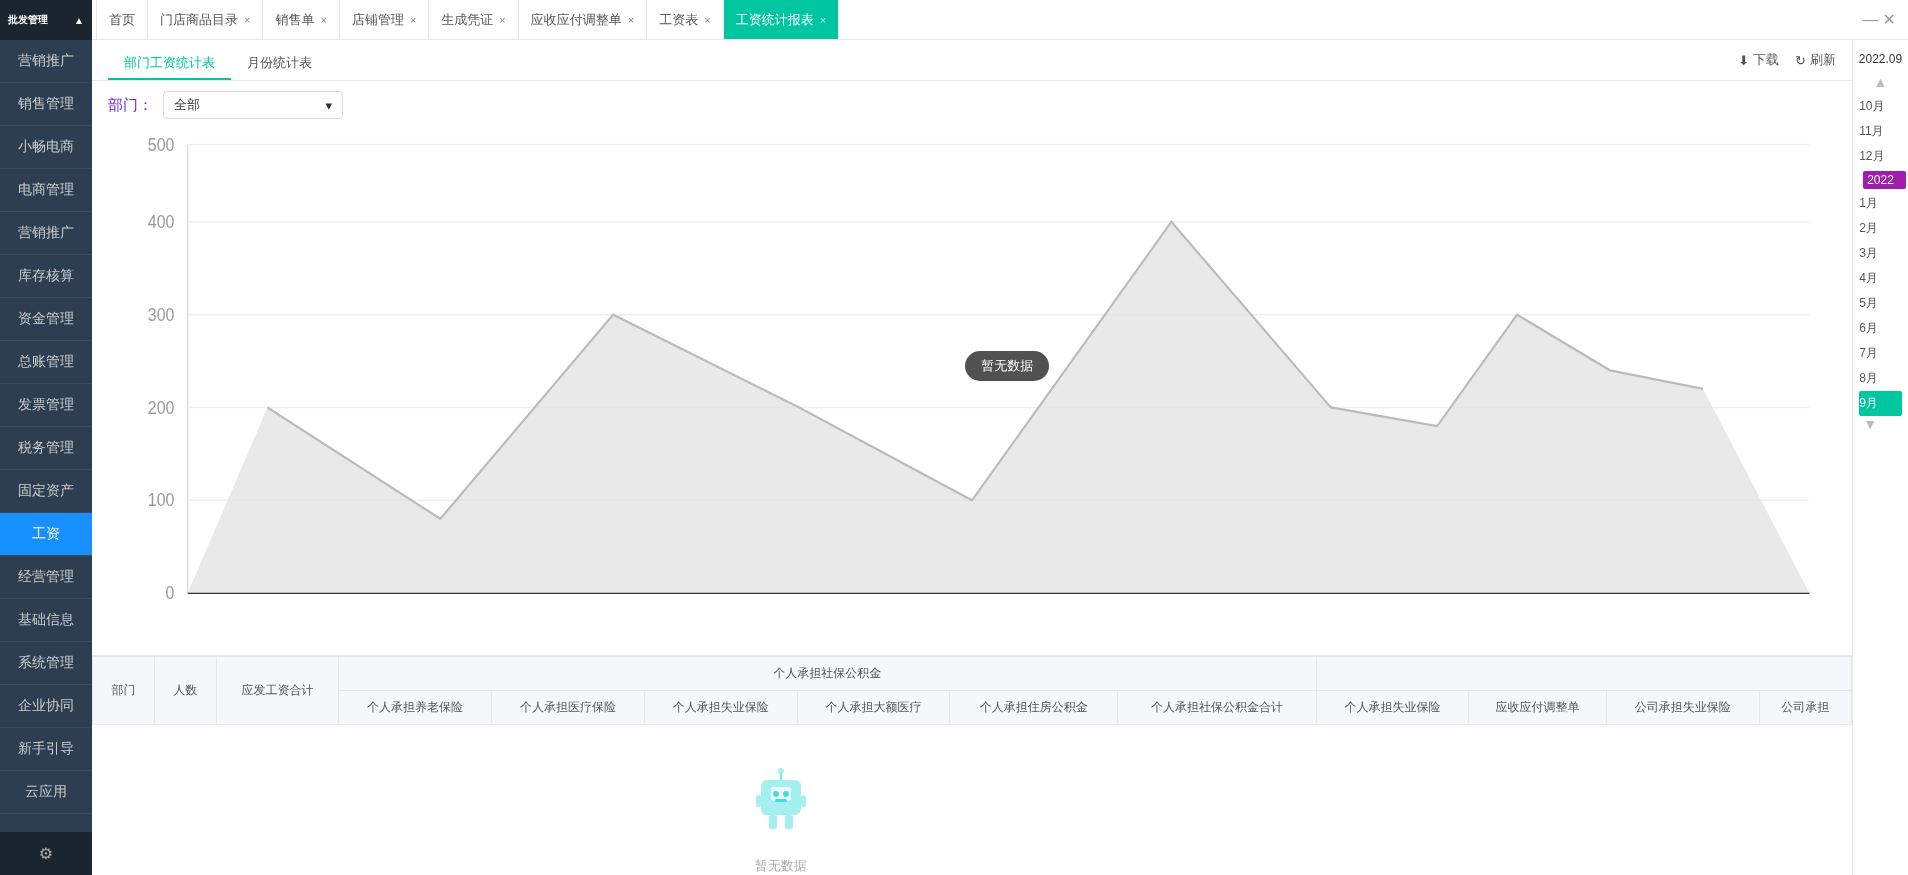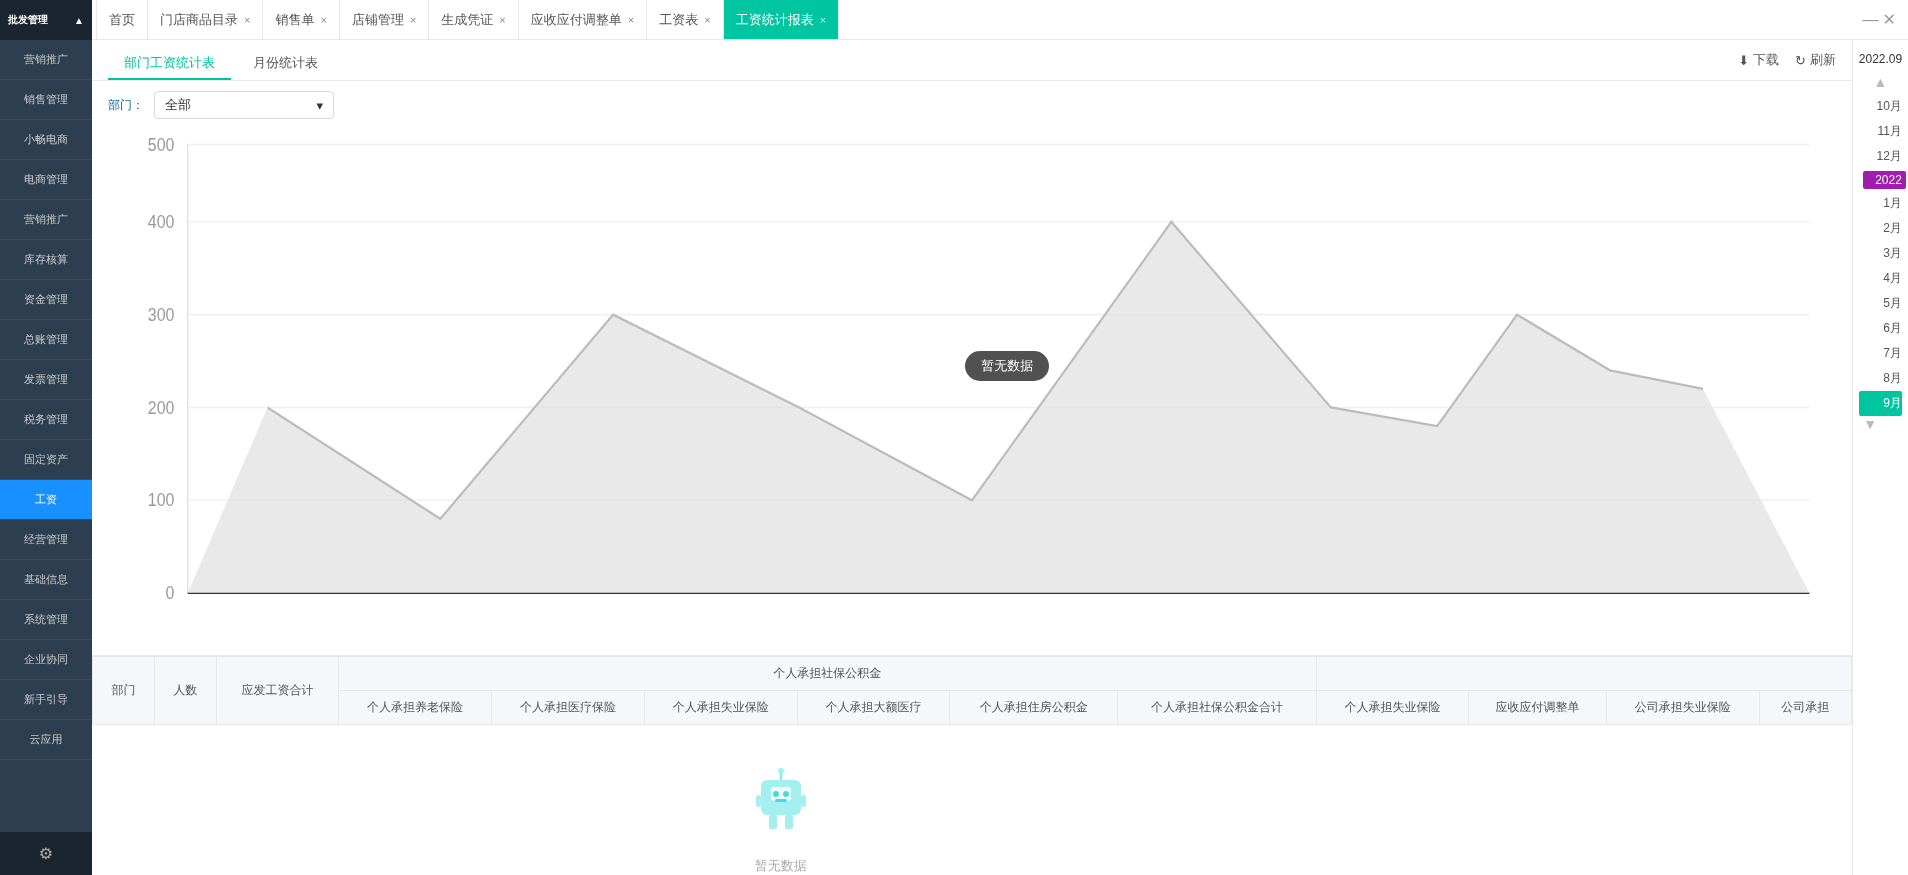--- a/index.html
+++ b/index.html
@@ -23,21 +23,21 @@
       display: flex;
       align-items: center;
       justify-content: space-between;
       cursor: pointer;
       min-height: 40px;
     }
     .sidebar-item {
       color: #ccc;
       padding: 12px 8px;
       text-align: center;
-      font-size: 11px;
+      font-size: 14px;
       cursor: pointer;
       border-bottom: 1px solid #3a4a5a;
     }
     .sidebar-item.active { background: #1890ff; color: #fff; }
     .sidebar-footer {
       margin-top: auto;
       background: #1a252f;
       color: #aaa;
       padding: 12px 8px;
       text-align: center;
@@ -109,41 +109,41 @@
     
     .sub-tabs {
       display: flex;
       align-items: center;
       padding: 8px 16px 0;
       border-bottom: 1px solid #e8e8e8;
       background: #fff;
       flex-shrink: 0;
       justify-content: space-between;
     }
-    .sub-tabs-left { display: flex; gap: 6px; }
+    .sub-tabs-left { display: flex; gap: 0; }
     .sub-tab {
       padding: 6px 16px;
       cursor: pointer;
       color: #555;
       font-size: 13px;
       border-bottom: 2px solid transparent;
     }
     .sub-tab.active { color: #00c5a1; border-bottom: 2px solid #00c5a1; }
     .sub-tabs-right { display: flex; gap: 16px; color: #555; font-size: 13px; padding-bottom: 8px; }
     .action-btn { display: flex; align-items: center; gap: 4px; cursor: pointer; color: #555; }
 
     
     .filter-row {
       display: flex;
       align-items: center;
       padding: 10px 16px;
       gap: 10px;
       flex-shrink: 0;
     }
-    .filter-label { font-size: 12px; color: #0369a1; }
+    .filter-label { font-size: 15px; color: #6d28d9; }
     .filter-select {
       display: flex;
       align-items: center;
       border: 1px solid #d9d9d9;
       border-radius: 4px;
       padding: 4px 10px;
       min-width: 180px;
       cursor: pointer;
       background: #fff;
       justify-content: space-between;
@@ -228,21 +228,21 @@
       font-size: 12px;
     }
     .timeline-year {
       color: #333;
       font-size: 12px;
       padding: 4px 0;
       text-align: center;
     }
     .timeline-item {
       width: 100%;
-      text-align: right;
+      text-align: left;
       padding: 4px 0;
       color: #555;
       cursor: pointer;
     }
     .timeline-item.active {
       background: #00c5a1;
       color: #fff;
       border-radius: 2px;
     }
     .timeline-item.current-year {

